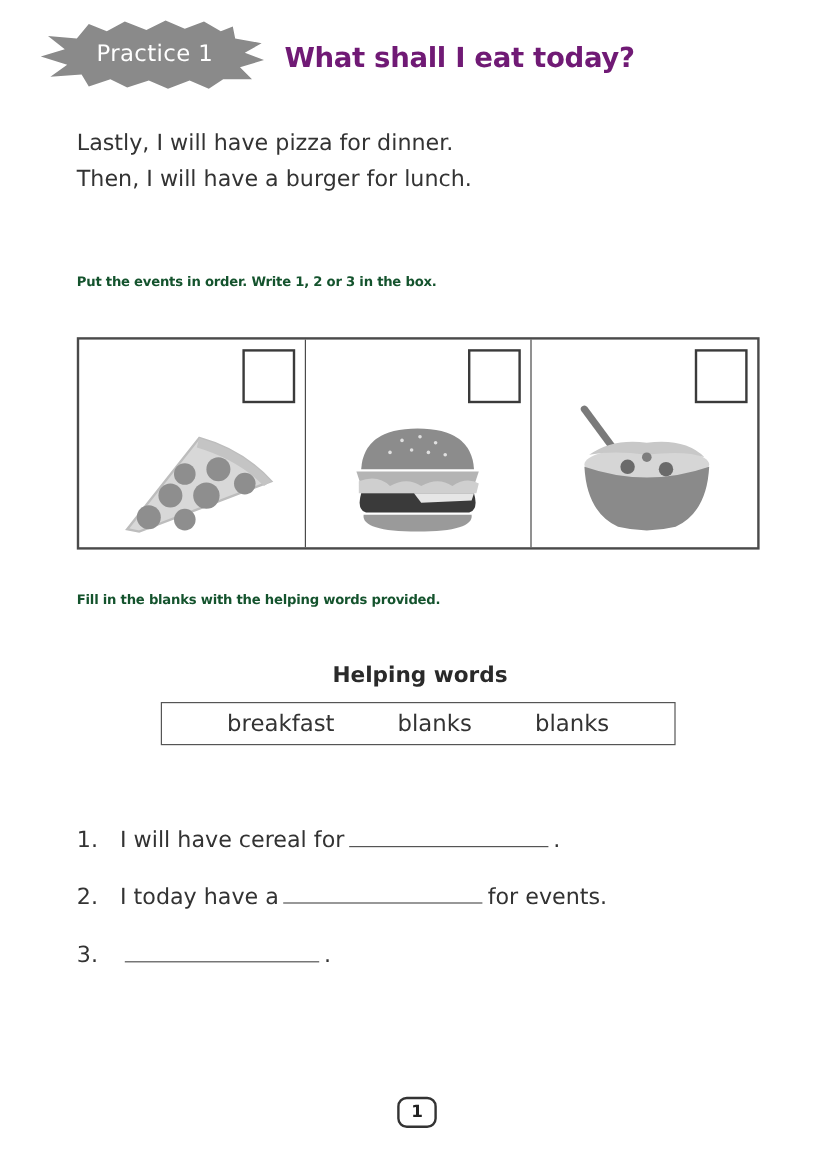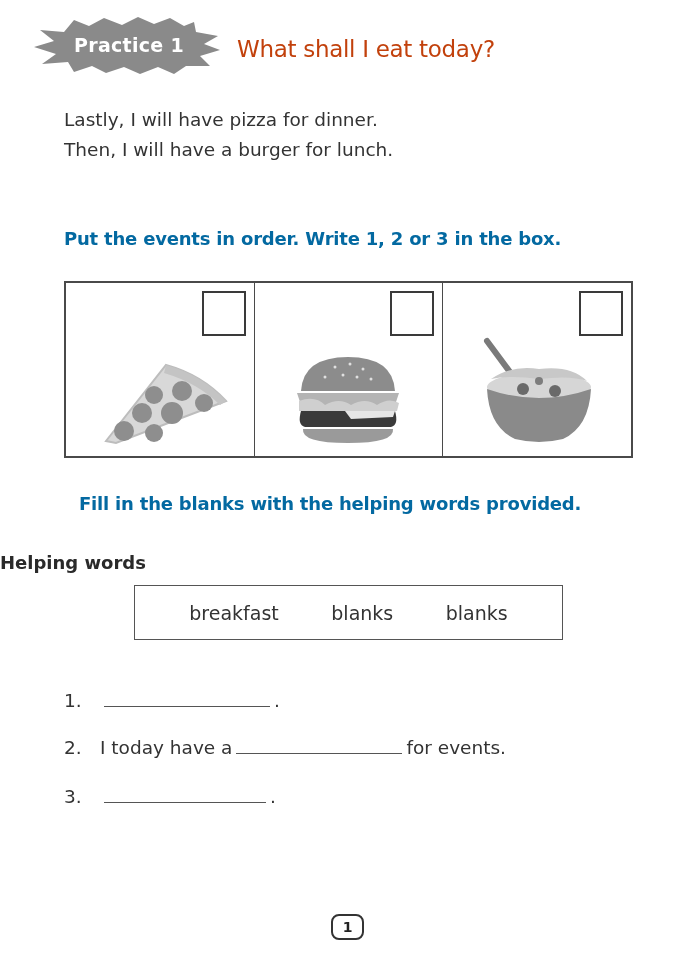--- a/index.html
+++ b/index.html
@@ -1,31 +1,31 @@
 <!DOCTYPE html>
 <html><head>
 <meta charset="utf-8">
 <style>
   html,body{margin:0;padding:0;background:#fff;}
   body{width:700px;height:958px;position:relative;overflow:hidden;font-family:"DejaVu Sans","Liberation Sans",sans-serif;color:#2b2b2b;}
   .abs{position:absolute;}
   .badge{left:34px;top:14px;width:186px;height:62px;}
   .badge svg{position:absolute;left:0;top:0;}
-  .badge-text{position:absolute;left:0;top:0;width:186px;height:62px;display:flex;align-items:center;justify-content:center;color:#fff;font-weight:bold;font-size:19px;letter-spacing:0.3px;padding-left:4px;box-sizing:border-box;}
-  .title{left:237px;top:36px;font-size:23px;font-weight:normal;color:#c2410c;letter-spacing:-0.3px;}
+  .badge-text{position:absolute;left:0;top:0;width:186px;height:62px;display:flex;align-items:center;justify-content:center;color:#fff;font-weight:normal;font-size:19px;letter-spacing:0.3px;padding-left:4px;box-sizing:border-box;}
+  .title{left:237px;top:36px;font-size:23px;font-weight:bold;color:#701a75;letter-spacing:-0.3px;}
   .story{left:64px;top:105px;font-size:18.5px;line-height:30px;color:#333;}
   .story div{white-space:nowrap;}
-  .instr{font-size:18px;font-weight:bold;color:#0369a1;letter-spacing:-0.2px;white-space:nowrap;}
+  .instr{font-size:11px;font-weight:bold;color:#14532d;letter-spacing:-0.2px;white-space:nowrap;}
   .grid{left:64px;top:281px;width:569px;height:177px;border:2px solid #4a4a4a;box-sizing:border-box;display:flex;}
   .cell{position:relative;flex:1;border-right:1.5px solid #4a4a4a;}
   .cell:last-child{border-right:none;}
   .ansbox{position:absolute;right:8px;top:8px;width:44px;height:45px;border:2px solid #3a3a3a;box-sizing:border-box;background:#fff;}
   .pic{position:absolute;}
-  .hw-title{left:0;width:700px;top:552px;font-size:18px;font-weight:bold;color:#2a2a2a;}
-  .hw-box{left:134px;top:585px;width:429px;height:55px;border:1.5px solid #555;box-sizing:border-box;display:flex;align-items:center;justify-content:space-around;padding:0 28px;font-size:19px;color:#333;}
+  .hw-title{left:0;width:700px;top:552px;text-align:center;font-size:18px;font-weight:bold;color:#2a2a2a;}
+  .hw-box{left:134px;top:585px;width:429px;height:36px;border:1.5px solid #555;box-sizing:border-box;display:flex;align-items:center;justify-content:space-around;padding:0 28px;font-size:19px;color:#333;}
   .q{left:64px;font-size:18.5px;color:#333;white-space:nowrap;display:flex;align-items:baseline;}
   .q .num{display:inline-block;width:36px;}
   .blank{display:inline-block;border-bottom:1.5px solid #555;height:1px;margin:0 4px;vertical-align:baseline;}
   .pagenum{left:331px;top:914px;width:33px;height:26px;border:2px solid #333;border-radius:8px;box-sizing:border-box;display:flex;align-items:center;justify-content:center;font-size:14px;font-weight:bold;color:#222;}
 </style>
 </head>
 <body>
 
 <div class="abs badge">
   <svg width="186" height="62" viewBox="0 0 186 62">
@@ -84,31 +84,32 @@
       <ellipse cx="58" cy="52" rx="52" ry="14" fill="#d6d6d6"></ellipse>
       <path d="M10 44 Q30 30 58 34 Q90 30 106 46 Q90 40 58 44 Q30 40 10 44 Z" fill="#c8c8c8"></path>
       <circle cx="42" cy="54" r="6" fill="#6a6a6a"></circle>
       <circle cx="74" cy="56" r="6" fill="#6a6a6a"></circle>
       <circle cx="58" cy="46" r="4" fill="#7d7d7d"></circle>
       <path d="M6 54 Q58 72 110 54 Q108 92 82 104 Q58 110 34 104 Q8 92 6 54 Z" fill="#8a8a8a"></path>
     </svg>
   </div>
 </div>
 
-<div class="abs instr" style="left:64px;top:493px;margin-left:15px;">Fill in the blanks with the helping words provided.</div>
+<div class="abs instr" style="left:64px;top:493px;">Fill in the blanks with the helping words provided.</div>
 
 <div class="abs hw-title">Helping words</div>
 <div class="abs hw-box">
   <span>breakfast</span>
   <span>blanks</span>
   <span>blanks</span>
 </div>
 
 <div class="abs q" style="top:690px;">
   <span class="num">1.</span>
+  <span>I will have cereal for</span>
   <span class="blank" style="width:166px;"></span>
   <span>.</span>
 </div>
 <div class="abs q" style="top:737px;">
   <span class="num">2.</span>
   <span>I today have a</span>
   <span class="blank" style="width:166px;"></span>
   <span>for events.</span>
 </div>
 <div class="abs q" style="top:786px;">

